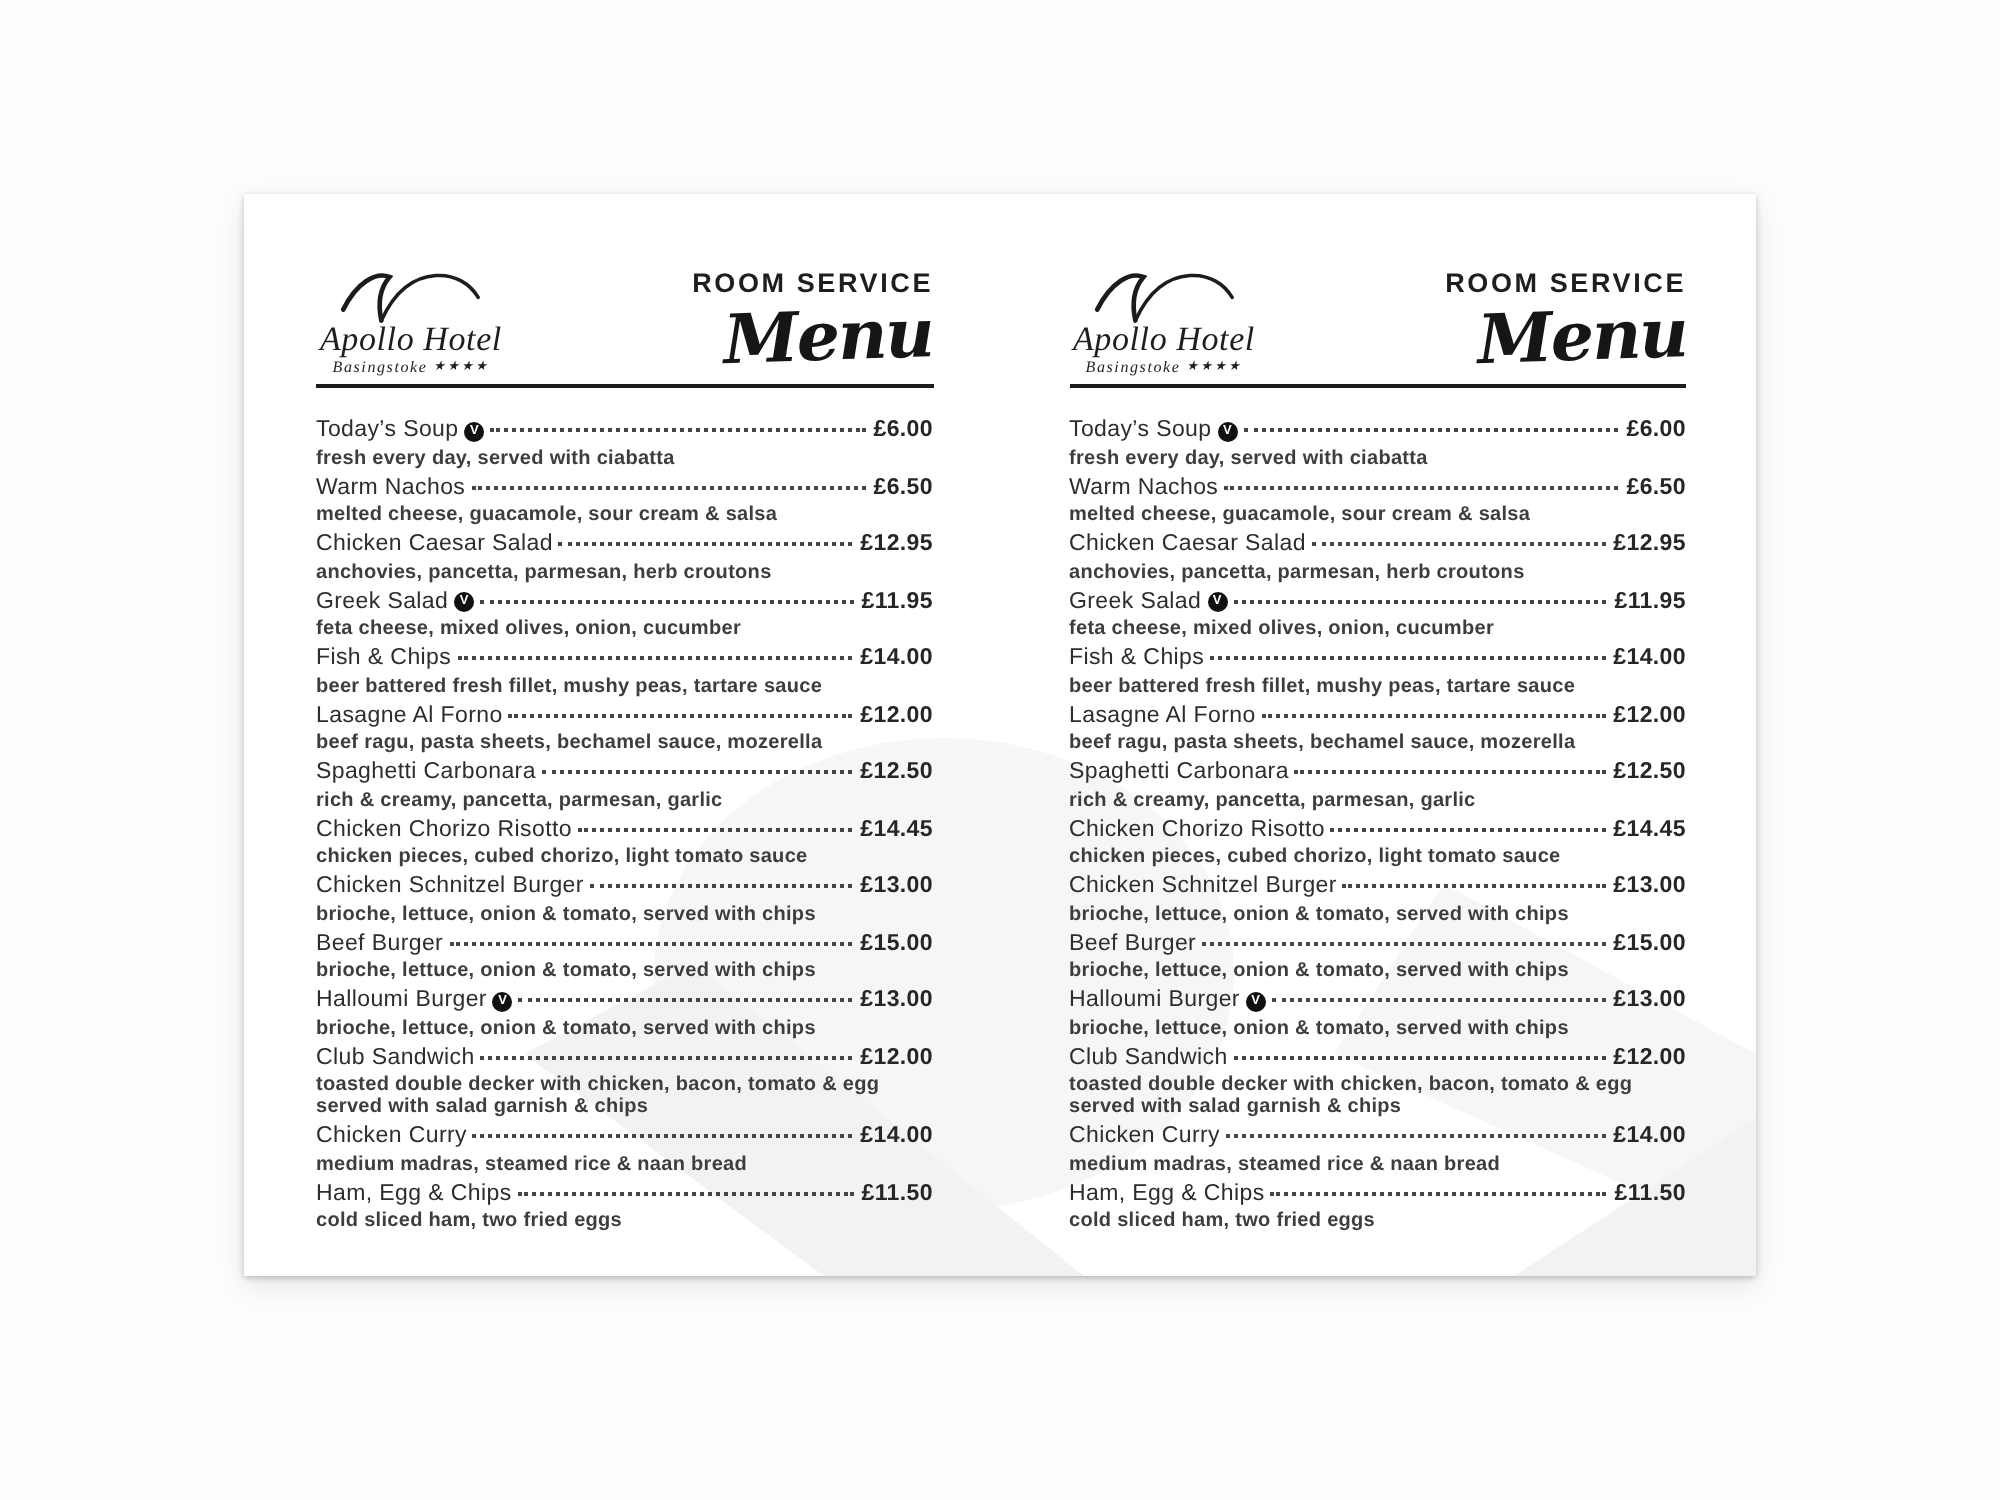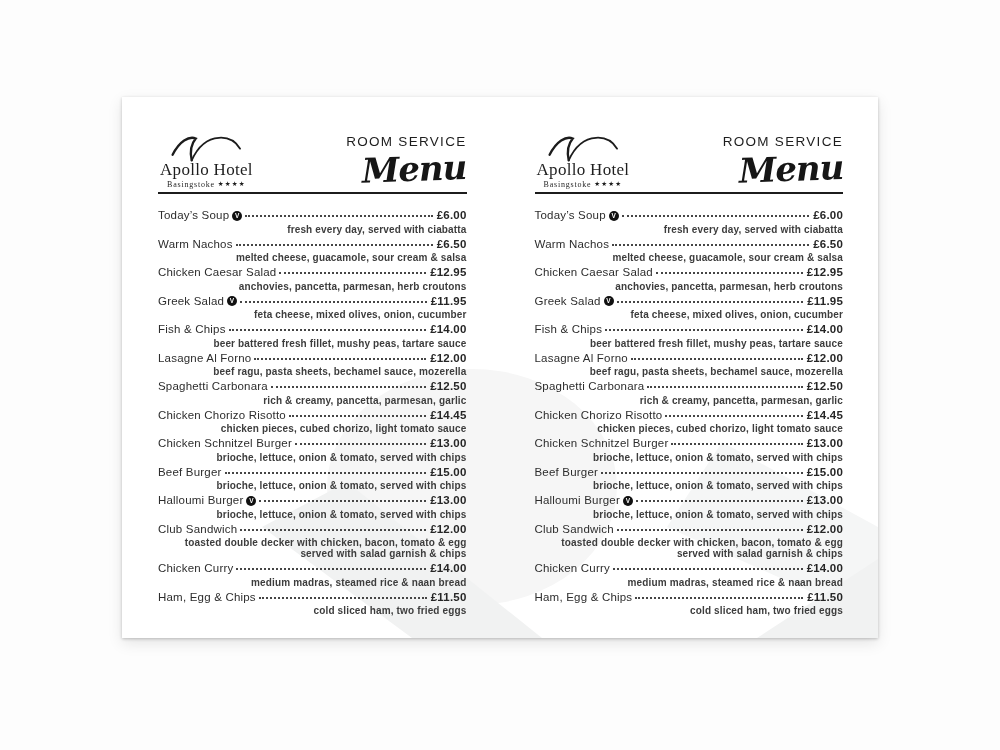--- a/index.html
+++ b/index.html
@@ -19,43 +19,43 @@
     background:var(--paper);
     box-shadow:0 1px 3px rgba(0,0,0,.22), 0 5px 14px rgba(0,0,0,.10);
   }
   .watermark{position:absolute;left:0;top:0;width:756px;height:541px;z-index:0;pointer-events:none;}
   .card-inner{
     position:relative;z-index:1;display:flex;gap:68px;
     padding:36px 35px 0 36px;height:100%;
   }
   .panel{flex:1;min-width:0;}
   .panel-header{display:flex;justify-content:space-between;align-items:flex-start;height:59px;}
-  .brand{text-align:center;padding-left:2px;}
+  .brand{text-align:center;padding-left:2px;font-style:italic;}
   .brand svg{display:block;margin:0 auto -3px auto;width:80px;height:30px;}
   .brand-name{
     font-family:"Liberation Serif", serif;font-size:17px;line-height:19px;
     color:var(--ink);letter-spacing:.3px;white-space:nowrap;
   }
   .brand-sub{
     font-family:"Liberation Serif", serif;font-size:8px;line-height:9px;
     color:var(--ink);letter-spacing:.8px;white-space:nowrap;
   }
   .brand-sub .stars{font-size:6.5px;letter-spacing:1.2px;vertical-align:1px;}
   .title-block{text-align:right;margin-top:1px;}
   .eyebrow{
     font-size:13.5px;letter-spacing:1.3px;color:var(--ink);
-    font-weight:400;line-height:15px;white-space:nowrap;
+    font-weight:700;line-height:15px;white-space:nowrap;
   }
   .script-title{
     font-family:"DejaVu Serif", serif;font-style:italic;font-weight:bold;
     font-size:34px;line-height:34px;color:#161616;letter-spacing:-1px;
     margin-top:1px;transform:rotate(-2deg);transform-origin:right center;
   }
   .rule{border-bottom:2.5px solid #1c1c1c;}
-  .items{margin-top:15px;text-align:right;}
+  .items{margin-top:15px;}
   .item{margin-bottom:4px;}
   .item-line{
     display:flex;align-items:baseline;
     font-size:11.5px;line-height:13.5px;color:#2d2d2d;letter-spacing:.2px;
   }
   .item-name{white-space:nowrap;}
   .veg-badge{
     flex:none;width:10px;height:10px;border-radius:50%;
     background:var(--badge);color:#fff;font-size:6.5px;font-weight:bold;
     display:none;align-items:center;justify-content:center;

